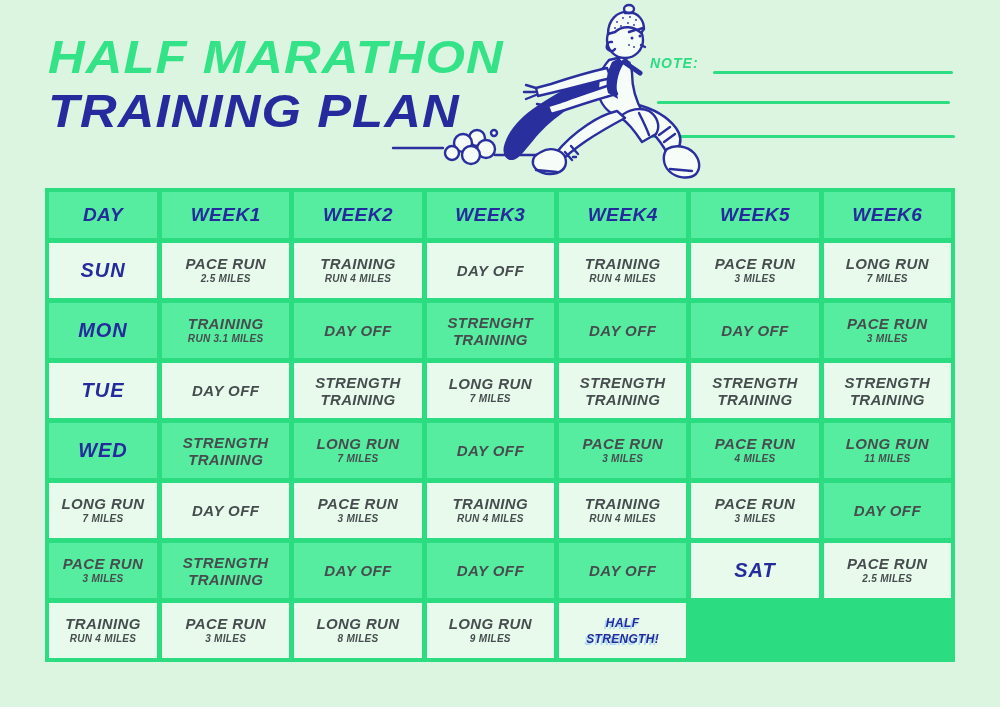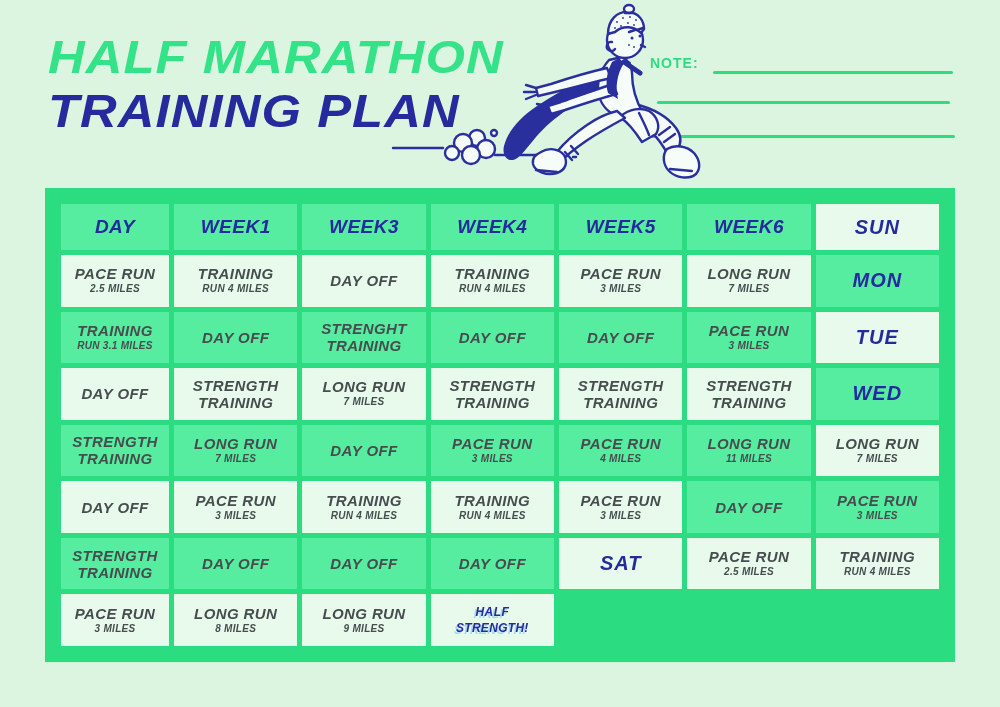--- a/index.html
+++ b/index.html
@@ -6,33 +6,33 @@
   body{
     width:1000px;height:707px;position:relative;overflow:hidden;
     background:var(--background,#DCF5E1);
     font-family:"Liberation Sans", sans-serif;
   }
   
   .title-block{position:absolute;left:48px;top:30px;font-style:italic;font-weight:bold;
     transform:scaleX(1.08);transform-origin:left top;}
   .title-line1{font-size:47px;line-height:54px;color:var(--title_green,#34E287);letter-spacing:1px;white-space:nowrap;}
   .title-line2{font-size:47px;line-height:54px;color:var(--navy,#252B9D);letter-spacing:1px;white-space:nowrap;}
-  .note-label{position:absolute;left:650px;top:55px;font-size:14px;font-weight:bold;
+  .note-label{position:absolute;left:650px;top:55px;font-size:14px;font-weight:bold;font-style:italic;
     color:var(--note_green,#2EDC82);letter-spacing:1px;}
   .note-line{position:absolute;height:3px;border-radius:2px;background:var(--note_green,#2EDC82);}
   .note-line.l1{left:713px;top:71px;width:240px;}
   .note-line.l2{left:657px;top:101px;width:293px;}
   .note-line.l3{left:651px;top:135px;width:304px;}
   .runner{position:absolute;left:385px;top:2px;width:330px;height:183px;}
   
   .plan-table{
     position:absolute;left:45px;top:188px;width:910px;height:474px;box-sizing:border-box;
     background:var(--grid_green,#2BDC80);
     display:grid;grid-template-columns:108px repeat(6,1fr);grid-template-rows:46px repeat(7,1fr);
-    gap:5px;padding:16px;
+    gap:5px;padding:4px;
   }
   .cell{display:flex;flex-direction:column;align-items:center;justify-content:center;
     text-align:center;font-style:italic;font-weight:bold;}
   .cell.header{background:var(--cell_green,#56EDA0);color:var(--navy,#252B9D);font-size:19px;letter-spacing:.5px;}
   .cell.green{background:var(--cell_green,#56EDA0);}
   .cell.light{background:var(--cell_light,#E7FAEC);}
   .cell.day{color:var(--navy,#252B9D);font-size:20px;letter-spacing:1px;}
   .cell .main{font-size:15px;color:var(--cell_text,#474D4F);letter-spacing:.4px;line-height:17px;}
   .cell .sub{font-size:10px;color:var(--cell_text,#474D4F);letter-spacing:.3px;line-height:14px;}
   .cell .sub.eq{font-size:15px;line-height:17px;}
@@ -113,20 +113,21 @@
     <path d="M256,43 l4,2"></path>
 
     <path fill="#2A2F9E" stroke="none" d="M227,60 C222,70 220,80 223,91 L233,97 C230,85 232,72 239,61 L234,56 Z"></path>
     <path d="M239,60 L255,71" stroke-width="5"></path>
   </g>
 </svg>
 
 <div class="plan-table">
     <div class="cell header">DAY</div>
     <div class="cell header">WEEK1</div>
+    <div class="cell header">WEEK2</div>
     <div class="cell header">WEEK3</div>
     <div class="cell header">WEEK4</div>
     <div class="cell header">WEEK5</div>
     <div class="cell header">WEEK6</div>
     <div class="cell day light">SUN</div>
     <div class="cell light">
       <div class="main">PACE RUN</div>
       <div class="sub">2.5 MILES</div>
     </div>
     <div class="cell light">

